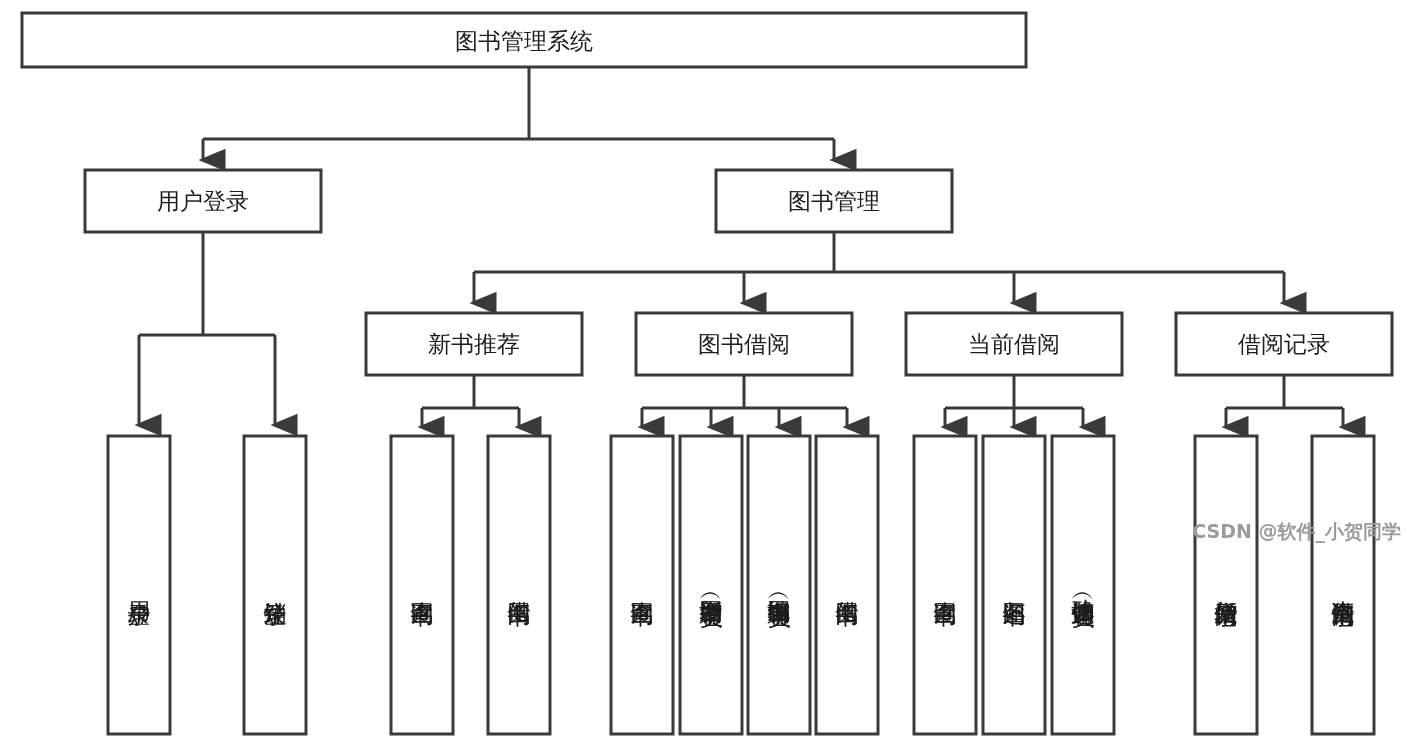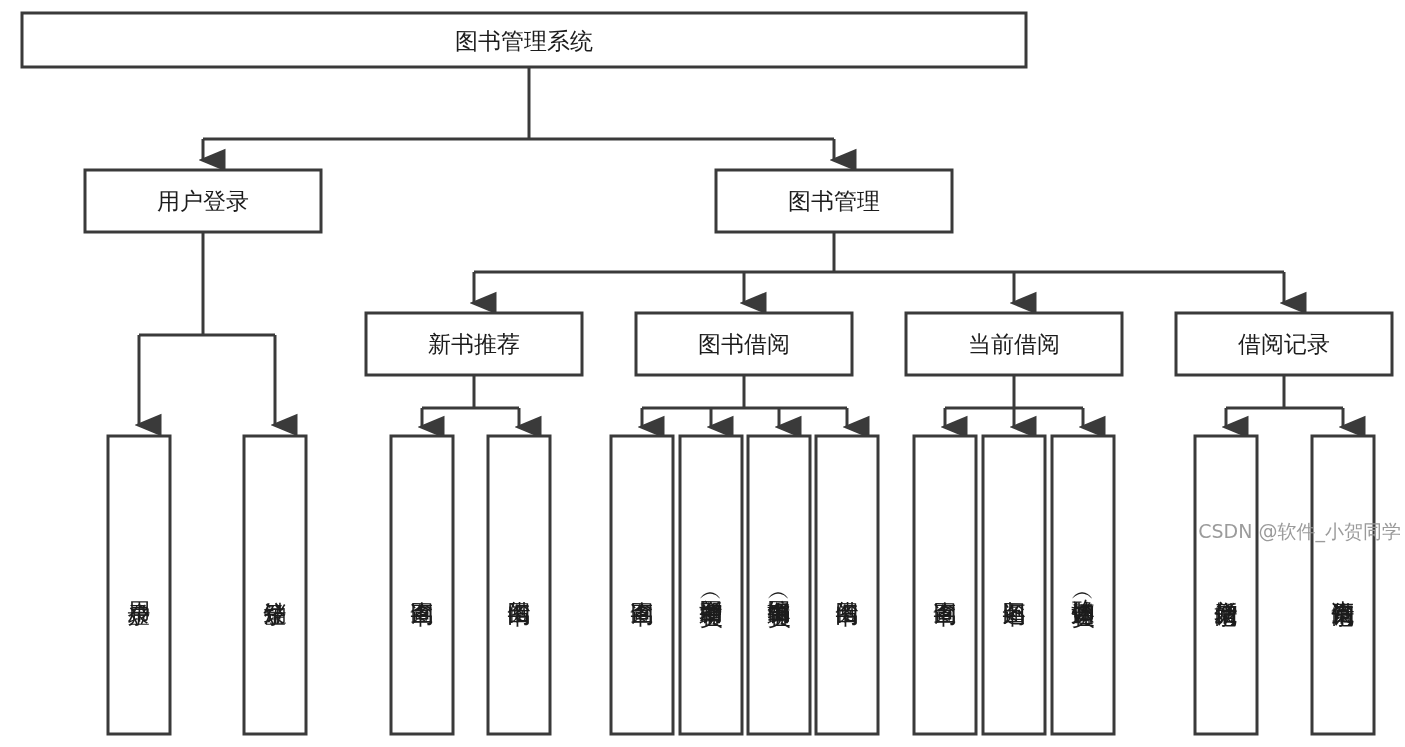--- a/index.html
+++ b/index.html
@@ -62,20 +62,21 @@
     fill: none;
   }
   .watermark {
     position: absolute;
     right: 8px;
     bottom: 4px;
     font-family: "DejaVu Sans", "Liberation Sans", sans-serif;
     font-size: 19px;
     color: #9b9b9b;
     white-space: nowrap;
+    font-weight: bold;
   }
 </style>
 </head>
 <body>
 
 <div id="diagram-root">
 
   <svg id="tree" viewBox="0 0 1405 747" xmlns="http://www.w3.org/2000/svg">
     <defs>
       <marker id="arrow" viewBox="0 0 12 12" refX="6" refY="10" markerWidth="9" markerHeight="9" orient="auto-start-reverse">

